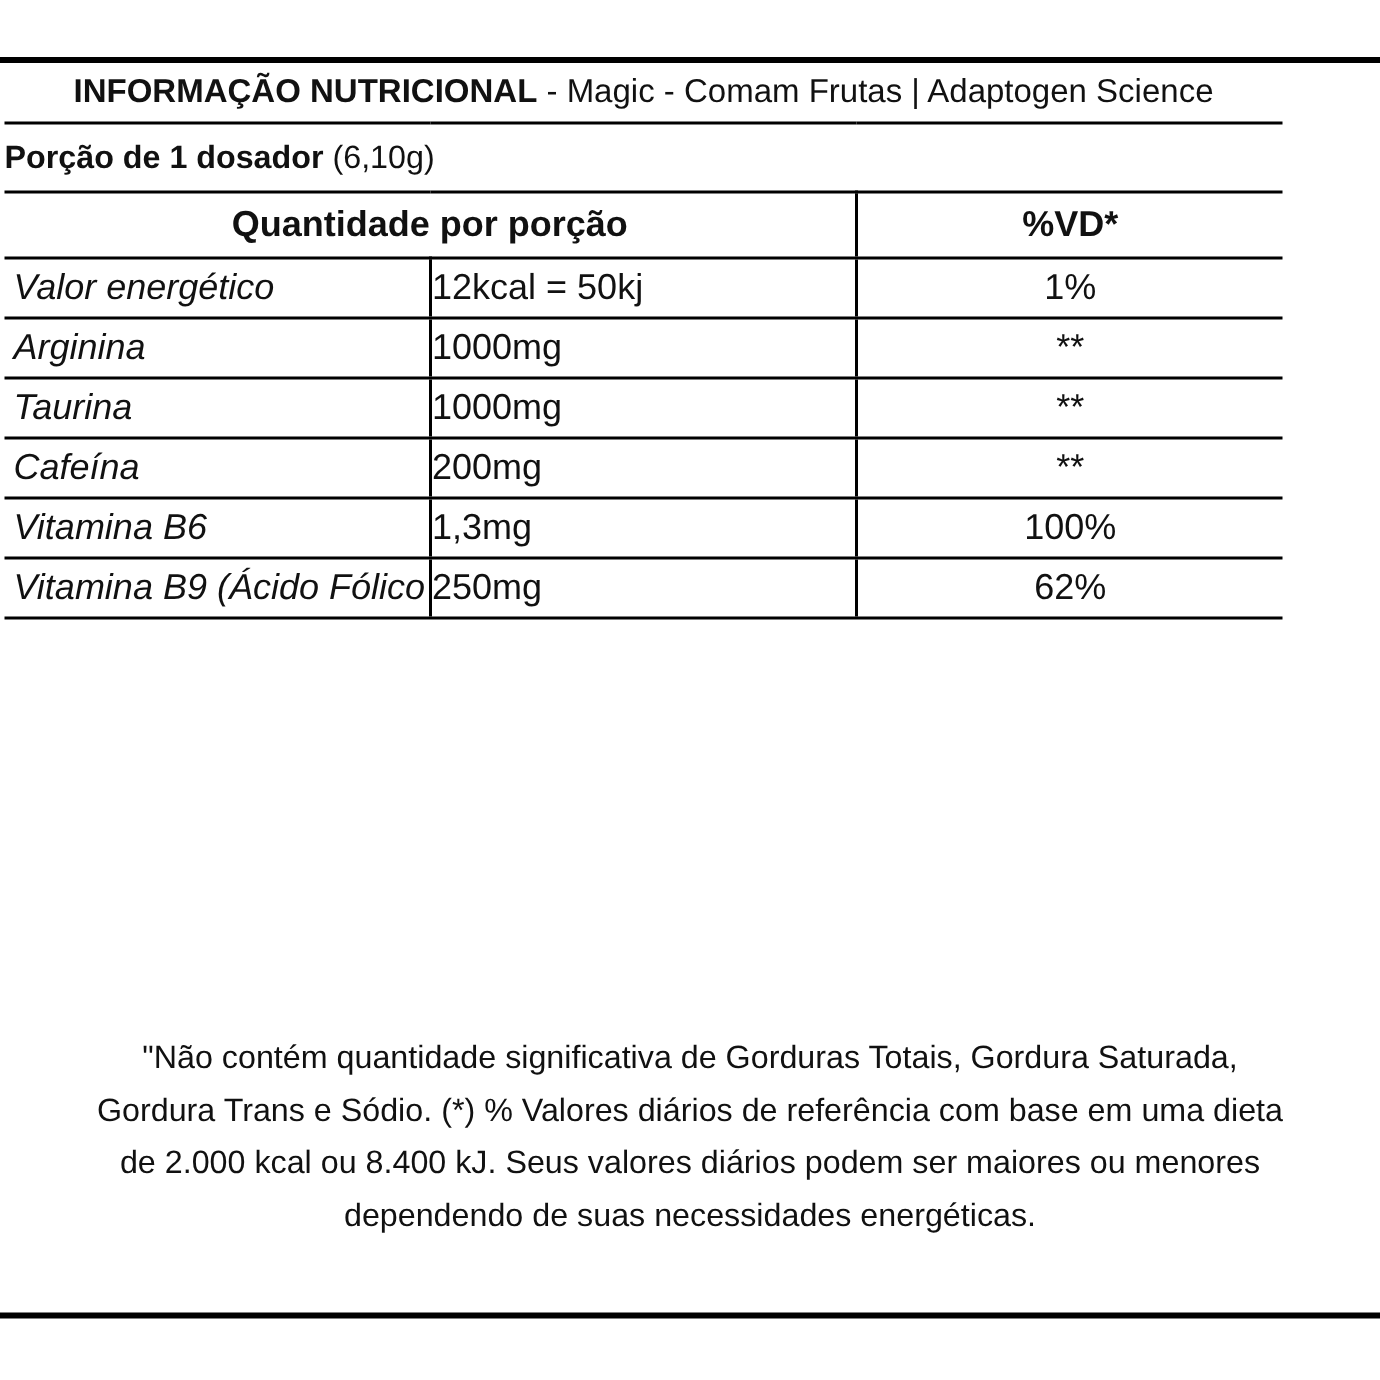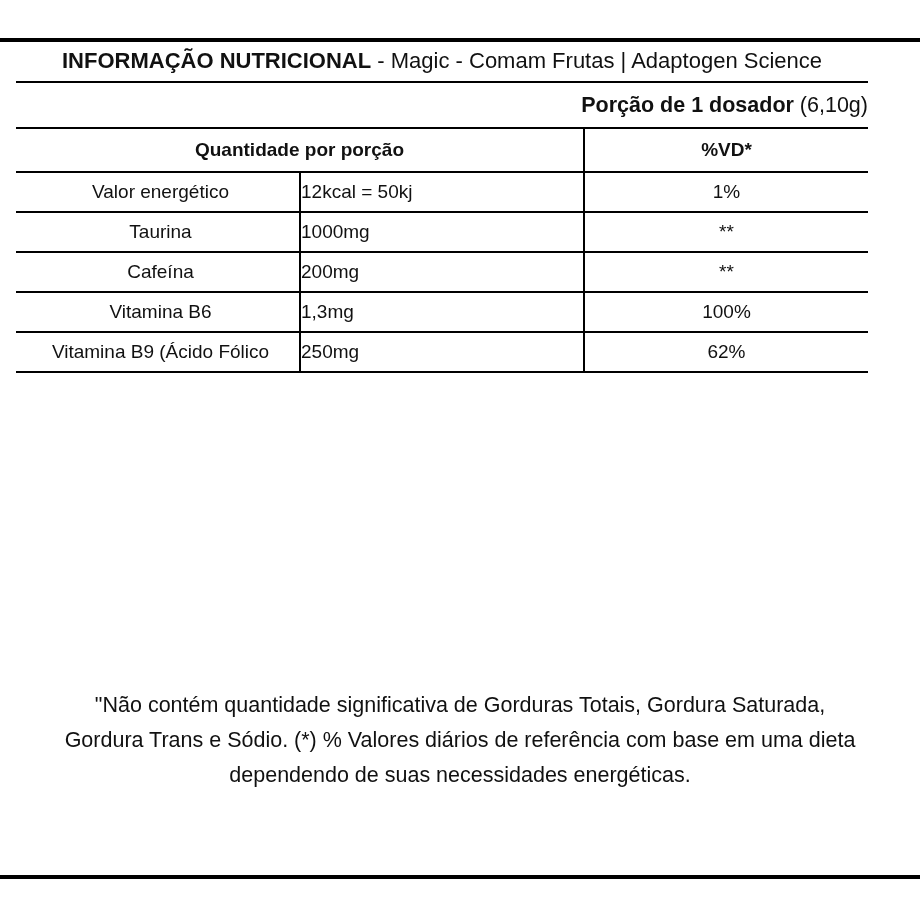--- a/index.html
+++ b/index.html
@@ -1,29 +1,29 @@
 <!DOCTYPE html>
 <html><head>
 <meta charset="utf-8">
 <style>
   html, body { margin: 0; padding: 0; background: #ffffff; }
   body { width: 920px; height: 920px; position: relative; overflow: hidden;
          font-family: "Liberation Sans", "DejaVu Sans", sans-serif; color: #111; }
   .top-rule { position: absolute; left: 0; top: 38px; width: 920px; height: 4px; background: #000; }
   .bottom-rule { position: absolute; left: 0; top: 875px; width: 920px; height: 4px; background: #000; }
 
-  table.nt { position: absolute; left: 16px; top: 41px; width: 852px; border-collapse: collapse; table-layout: fixed; }
-  table.nt td { border-bottom: 2px solid #000; padding: 0; font-size: 19px; height: 38px; line-height: 38px; white-space: nowrap; overflow: hidden; }
+  table.nt { position: absolute; left: 3px; top: 41px; width: 852px; border-collapse: collapse; table-layout: fixed; }
+  table.nt td { border-bottom: 2px solid #000; padding: 0; font-size: 24px; height: 38px; line-height: 38px; white-space: nowrap; overflow: hidden; }
   .c1 { width: 422px; }
   .c2 { width: 251px; border-left: 2px solid #000; text-align: left; }
   .c3 { border-left: 2px solid #000; text-align: center; }
   .title-cell { text-align: center; height: 36px !important; line-height: 40px !important; font-size: 22px !important; }
-  .portion-cell { text-align: right; height: 37px !important; line-height: 44px !important; font-size: 21.5px !important; }
+  .portion-cell { text-align: left; height: 37px !important; line-height: 44px !important; font-size: 21.5px !important; }
   .hdr-cell { font-weight: bold; text-align: center; height: 36px !important; line-height: 42px !important; }
-  .name { padding-left: 6px !important; text-align: center; }
+  .name { padding-left: 6px !important; text-align: left; font-style: italic; }
   .data-row td { line-height: 48px; }
   b { font-weight: bold; }
 
   .footnote { position: absolute; left: 0; top: 688px; width: 920px; text-align: center;
               font-size: 21.5px; line-height: 35px; }
   .footnote p { margin: 0; white-space: nowrap; }
 </style>
 </head>
 <body>
 
@@ -40,20 +40,25 @@
   <tr>
     <td colspan="2" class="hdr-cell" style="width:673px">Quantidade por porção</td>
     <td class="c3 hdr-cell">%VD*</td>
   </tr>
   <tr class="data-row">
         <td class="c1 name">Valor energético</td>
         <td class="c2">12kcal = 50kj</td>
         <td class="c3">1%</td>
       </tr>
   <tr class="data-row">
+        <td class="c1 name">Arginina</td>
+        <td class="c2">1000mg</td>
+        <td class="c3">**</td>
+      </tr>
+  <tr class="data-row">
         <td class="c1 name">Taurina</td>
         <td class="c2">1000mg</td>
         <td class="c3">**</td>
       </tr>
   <tr class="data-row">
         <td class="c1 name">Cafeína</td>
         <td class="c2">200mg</td>
         <td class="c3">**</td>
       </tr>
   <tr class="data-row">
@@ -65,16 +70,17 @@
         <td class="c1 name">Vitamina B9 (Ácido Fólico</td>
         <td class="c2">250mg</td>
         <td class="c3">62%</td>
       </tr>
 </tbody>
   </table>
 
 <div class="footnote">
   <p>"Não contém quantidade significativa de Gorduras Totais, Gordura Saturada,</p>
   <p>Gordura Trans e Sódio. (*) % Valores diários de referência com base em uma dieta</p>
+  <p>de 2.000 kcal ou 8.400 kJ. Seus valores diários podem ser maiores ou menores</p>
   <p>dependendo de suas necessidades energéticas.</p>
 </div>
 
 <div class="bottom-rule"></div>
 
 </body></html>

